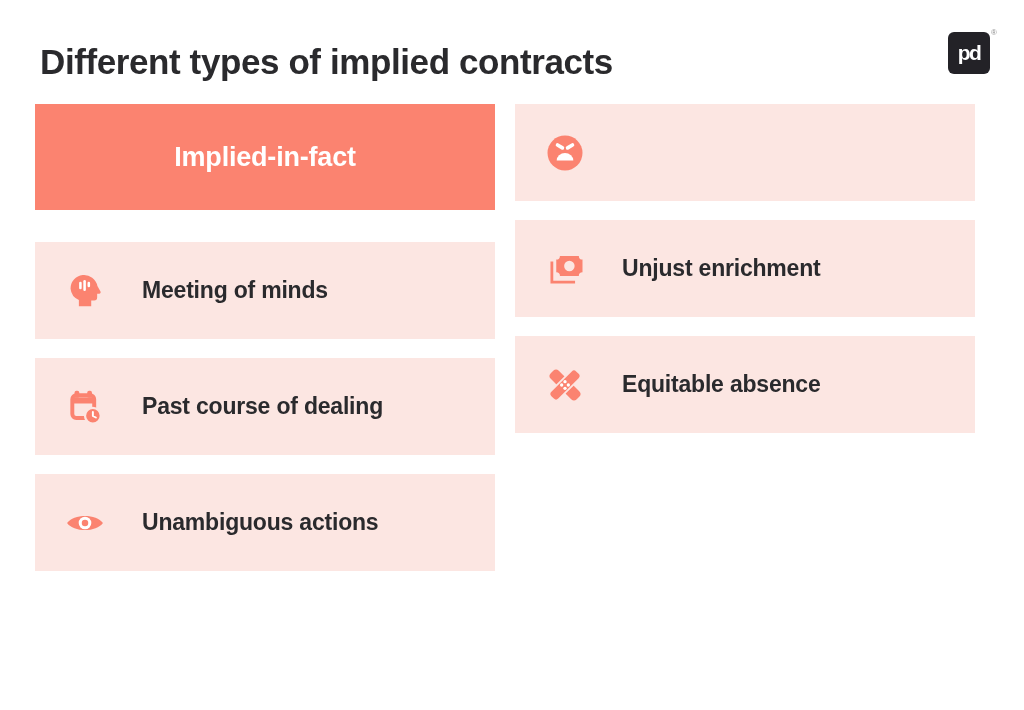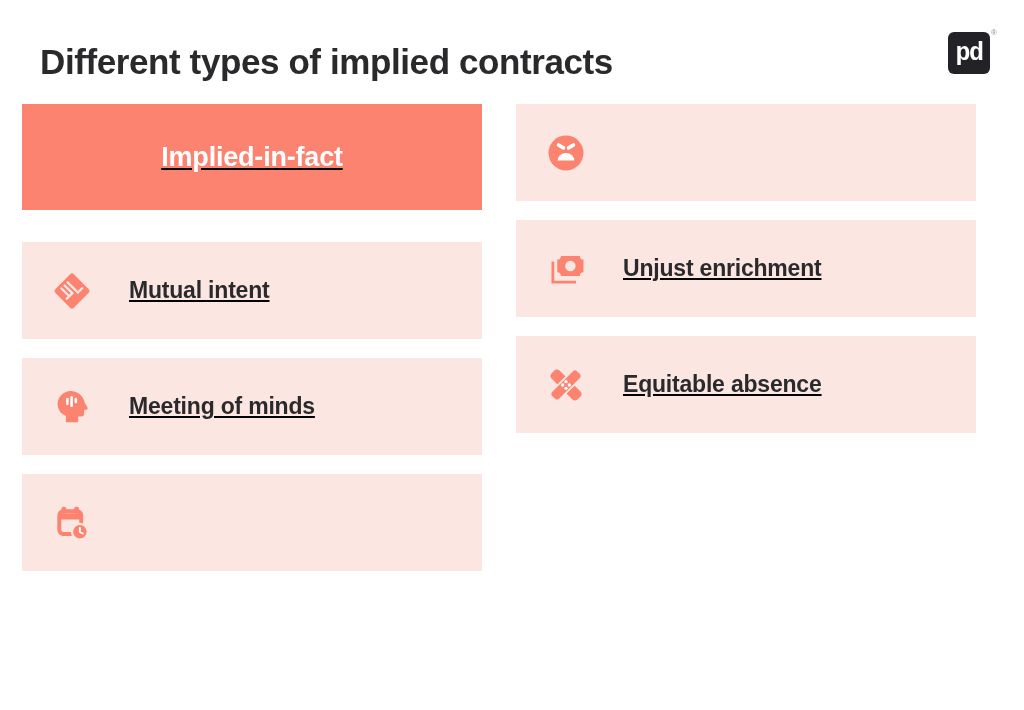--- a/index.html
+++ b/index.html
@@ -19,29 +19,29 @@
     position:absolute;top:30px;left:28px;margin:12px;
     font-size:35px;font-weight:800;color:var(--ink);
     letter-spacing:-0.4px;
   }
   .logo{
     position:absolute;top:32px;right:34px;width:42px;height:42px;
     background:var(--logo-bg);border-radius:6px;
     display:flex;align-items:center;justify-content:center;
   }
   .logo-text{
-    color:#fff;font-weight:700;font-size:25px;letter-spacing:-1.5px;
-    font-family:Liberation Mono, monospace;
+    color:#fff;font-weight:700;font-size:21px;letter-spacing:-1.5px;
+    font-family:Liberation Sans, sans-serif;
   }
   .logo-reg{
     position:absolute;top:-4px;right:-7px;font-size:8px;color:#8f8f8f;
   }
   .columns{
-    position:absolute;top:104px;left:22px;
-    display:flex;gap:34px;text-decoration:underline;
+    position:absolute;top:104px;left:35px;
+    display:flex;gap:20px;
   }
   .col{width:460px;display:flex;flex-direction:column;}
   .col-header{
     height:106px;background:var(--accent);
     display:flex;align-items:center;justify-content:center;
     color:#ffffff;font-size:27px;font-weight:700;letter-spacing:-0.2px;
     margin-bottom:13px;
   }
   .row{
     height:97px;background:var(--row-bg);
@@ -67,37 +67,20 @@
   <div class="logo">
     <span class="logo-text">pd</span>
     <span class="logo-reg">®</span>
   </div>
 
   <div class="columns">
 
     <section class="col">
       <div class="col-header">Implied-in-fact</div>
 
-      <div class="row">
-        <span class="icon">
-          <svg viewBox="0 0 48 48" aria-hidden="true">
-            <g transform="rotate(45 24 24)">
-              <rect x="9" y="9" width="30" height="30" rx="3" fill="var(--accent)"></rect>
-              <g stroke="var(--row-bg)" stroke-width="2.6" fill="none" stroke-linecap="round">
-                <path d="M13.5 20.5 H30"></path>
-                <path d="M13.5 25.5 H26"></path>
-                <path d="M13.5 30.5 H26"></path>
-                <path d="M30 13.5 V20.5"></path>
-                <path d="M26 25.5 V34.5"></path>
-              </g>
-            </g>
-          </svg>
-        </span>
-        <span class="row-label">Mutual intent</span>
-      </div>
 
       <div class="row">
         <span class="icon">
           <svg viewBox="0 0 48 48" aria-hidden="true">
             <g transform="matrix(-1,0,0,1,48,0)">
               <path fill="var(--accent)" d="M40.5 21.5 A15.5 15.5 0 0 0 9.8 18.2 L6.3 24.6 C5.7 25.7 6.5 27 7.7 27 H10.1 V31.4 A3.4 3.4 0 0 0 13.5 34.8 H16.9 V41.5 H31 V34.3 A15.5 15.5 0 0 0 40.5 21.5 Z"></path>
             </g>
             <g fill="#ffffff">
               <rect x="17.3" y="13.5" width="2.9" height="8.5" rx="1.45"></rect>
               <rect x="22.1" y="11.5" width="2.9" height="12.5" rx="1.45"></rect>
@@ -114,22 +97,33 @@
             <g fill="var(--accent)">
               <rect x="12" y="5.5" width="5.5" height="8" rx="2.2"></rect>
               <rect x="26.5" y="5.5" width="5.5" height="8" rx="2.2"></rect>
             </g>
             <rect x="9.5" y="10.5" width="25" height="26" rx="4.5" fill="none" stroke="var(--accent)" stroke-width="4.5"></rect>
             <rect x="9.5" y="13" width="25" height="7" fill="var(--accent)"></rect>
             <circle cx="33" cy="34" r="9" fill="var(--accent)" stroke="var(--row-bg)" stroke-width="2.6"></circle>
             <path d="M33 29.8 V34.3 L36.4 36" stroke="#ffffff" stroke-width="2.2" fill="none" stroke-linecap="round" stroke-linejoin="round"></path>
           </svg>
         </span>
+        <span class="row-label">Past course of dealing</span>
       </div>
 
+      <div class="row">
+        <span class="icon">
+          <svg viewBox="0 0 48 48" aria-hidden="true">
+            <path d="M3.5 24 C11 13.2 37 13.2 44.5 24 C37 34.8 11 34.8 3.5 24 Z" fill="var(--accent)"></path>
+            <circle cx="24" cy="24" r="7.2" fill="#ffffff"></circle>
+            <circle cx="24" cy="24" r="3.7" fill="var(--accent)"></circle>
+          </svg>
+        </span>
+        <span class="row-label">Unambiguous actions</span>
+      </div>
     </section>
 
     <section class="col">
 
       <div class="row">
         <span class="icon">
           <svg viewBox="0 0 48 48" aria-hidden="true">
             <circle cx="24" cy="24" r="20" fill="var(--accent)"></circle>
             <g stroke="#ffffff" stroke-width="4.2" stroke-linecap="round">
               <path d="M15.5 14.8 L21 18.2"></path>

